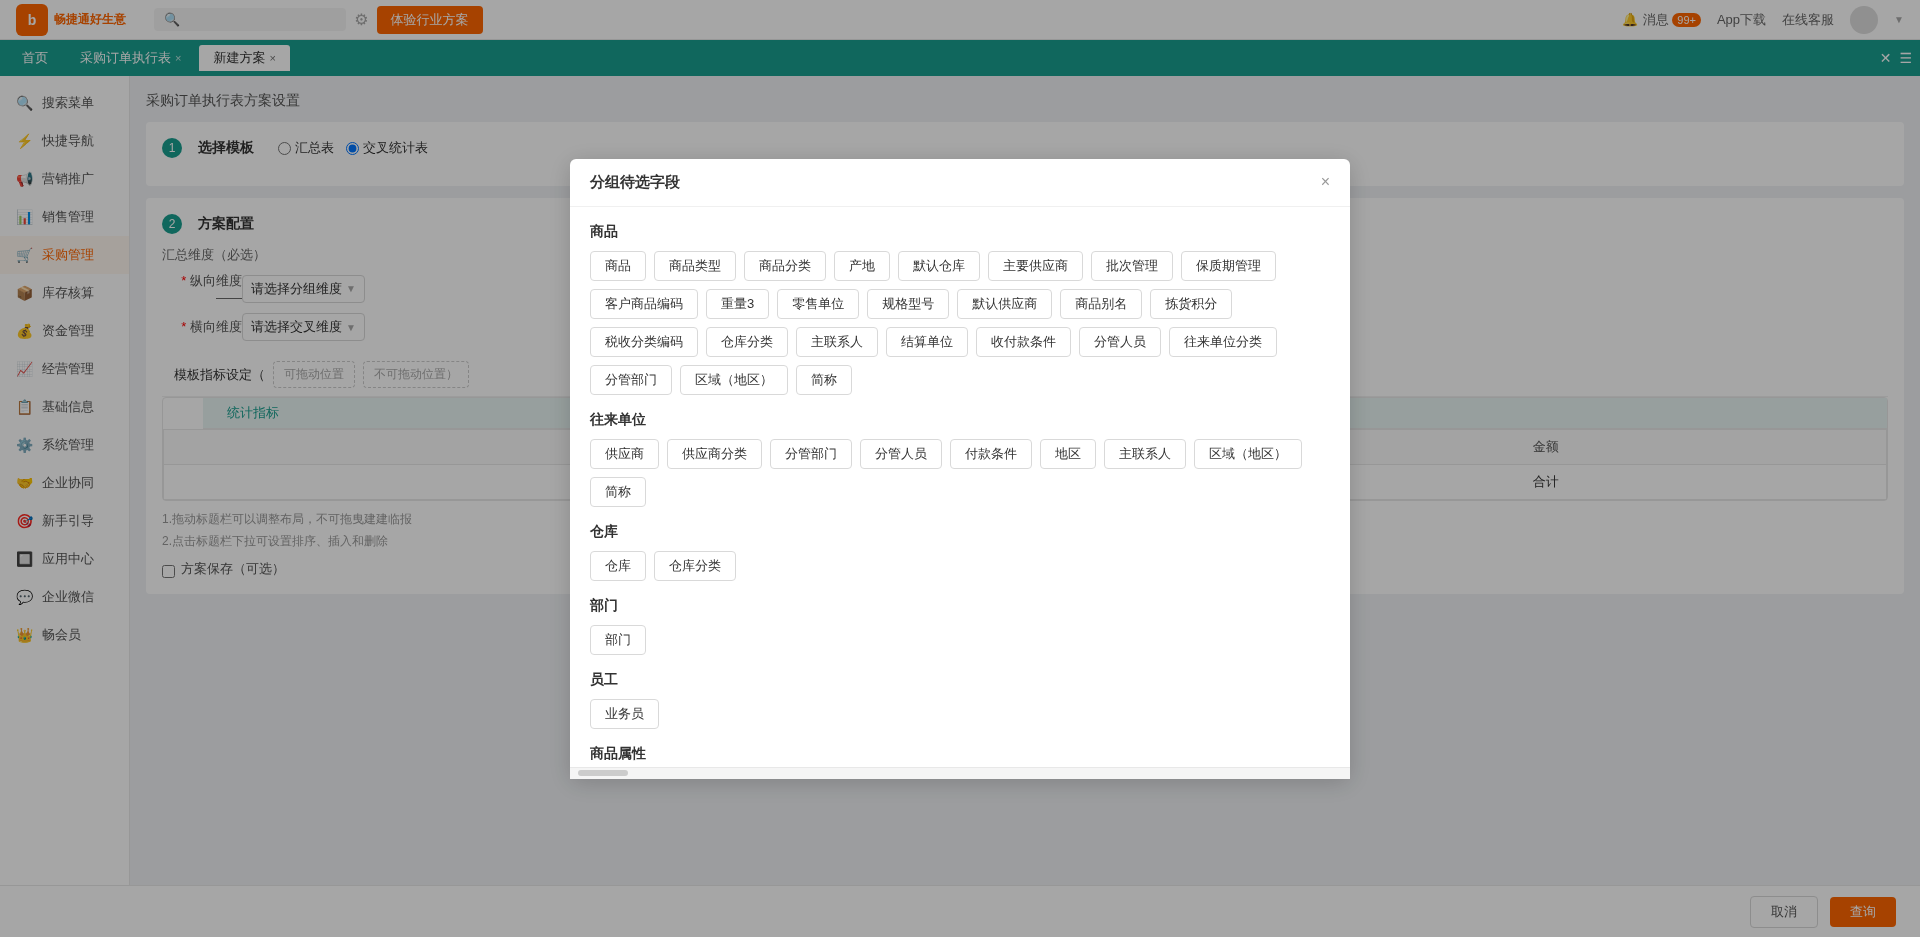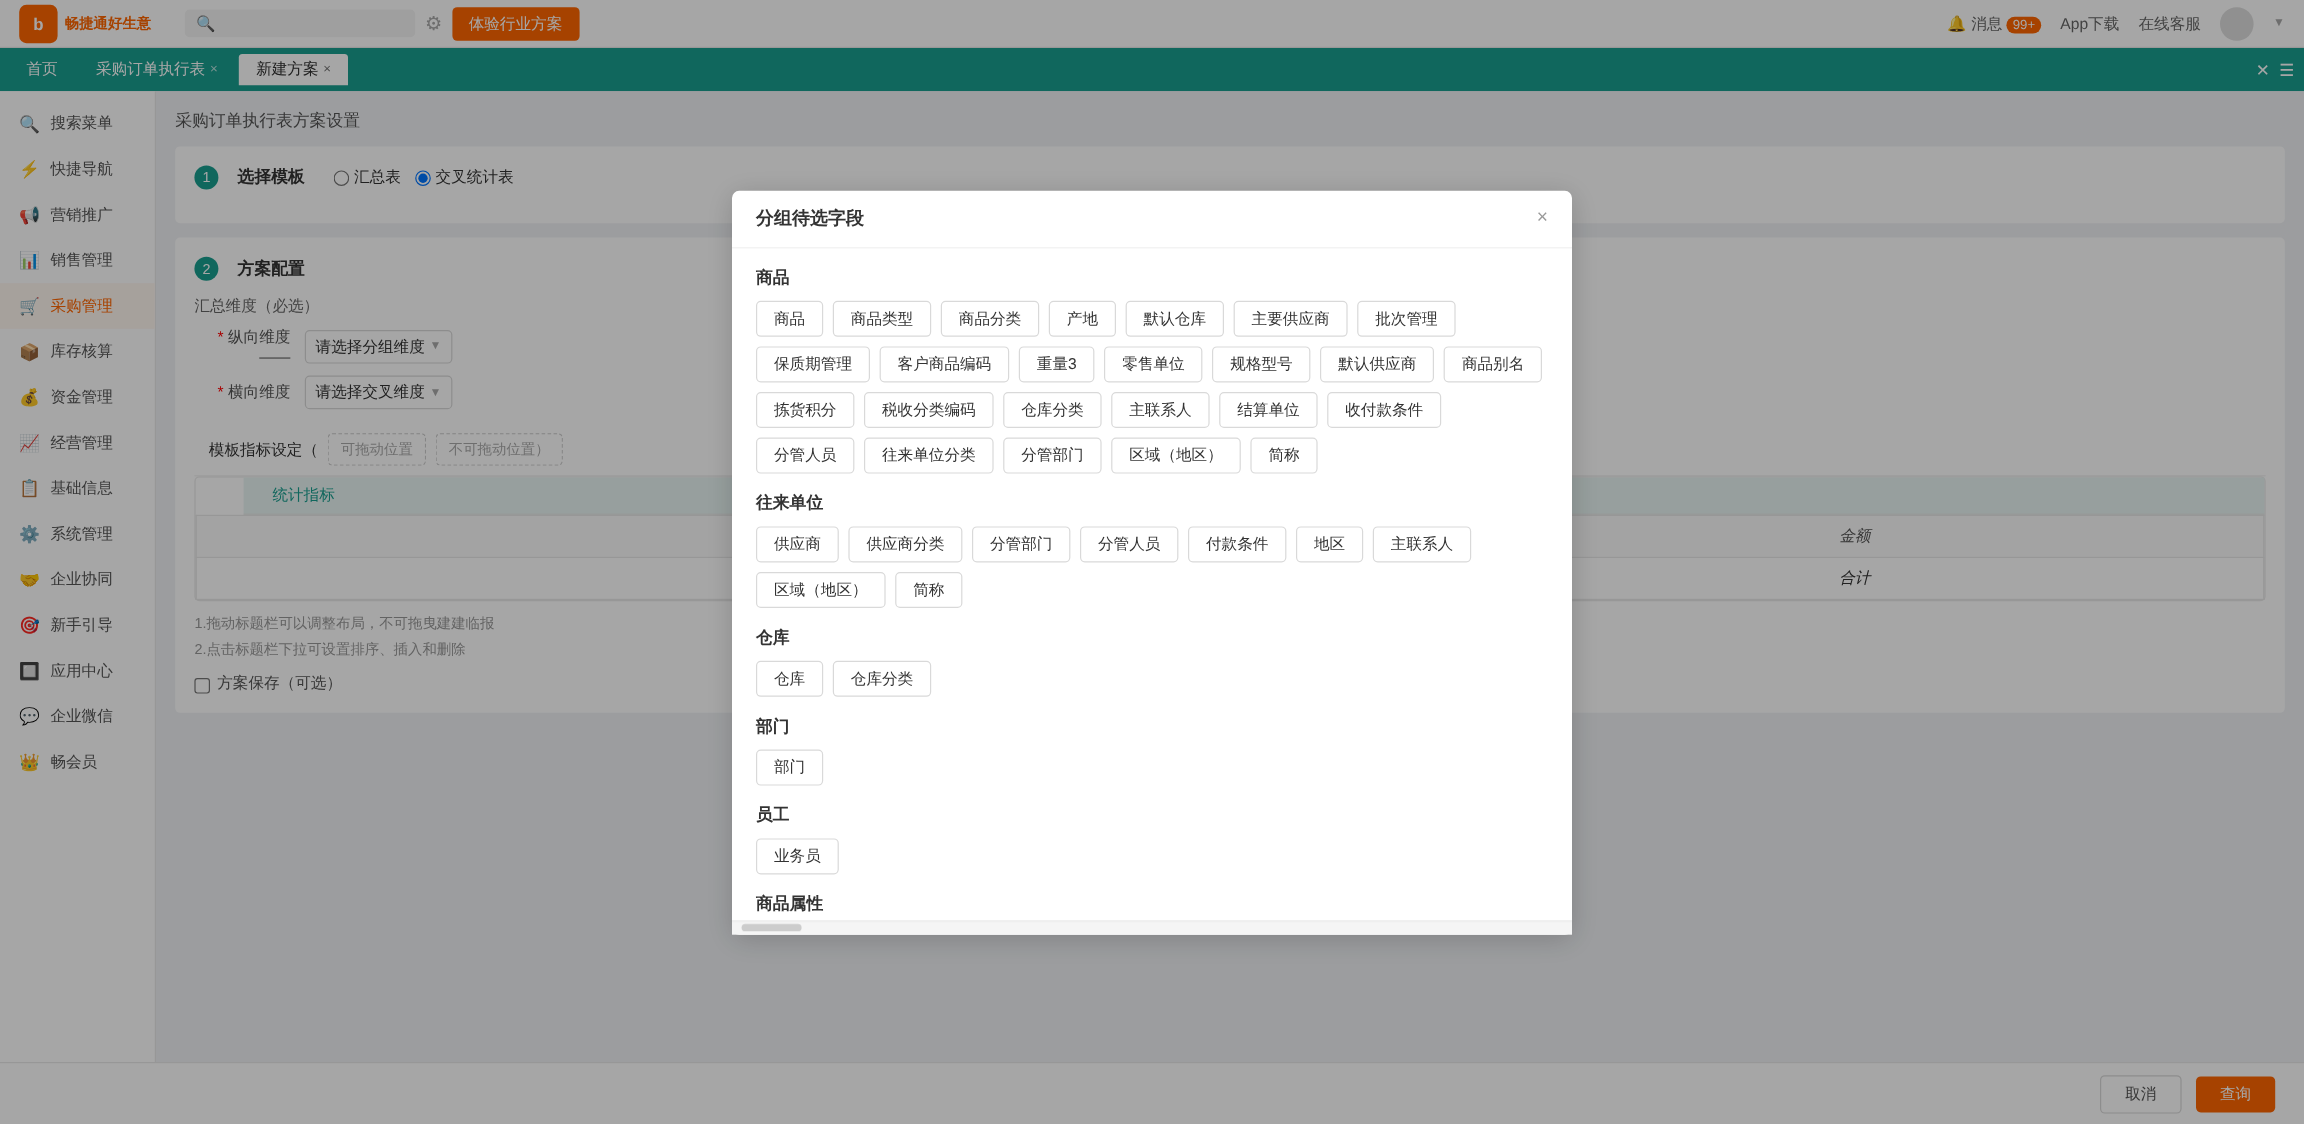--- a/index.html
+++ b/index.html
@@ -91,21 +91,21 @@
     
     .step-row { display: flex; align-items: center; gap: 16px; margin-bottom: 12px; }
     .step-num { background: #1a9e8f; color: #fff; border-radius: 50%; width: 20px; height: 20px; display: flex; align-items: center; justify-content: center; font-size: 12px; flex-shrink: 0; }
     .step-label { font-size: 14px; font-weight: bold; color: #333; }
     .radio-group { display: flex; align-items: center; gap: 12px; margin-left: 8px; }
     .radio-item { display: flex; align-items: center; gap: 4px; font-size: 13px; cursor: pointer; }
 
     
     .form-section { margin-bottom: 12px; }
     .form-label { font-size: 13px; color: #666; margin-bottom: 8px; }
-    .form-row { display: flex; align-items: center; gap: 12px; margin-bottom: 8px; }
+    .form-row { display: flex; align-items: center; margin-bottom: 8px; }
     .form-row label { width: 80px; text-align: right; font-size: 13px; color: #555; flex-shrink: 0; }
 
     
     .bottom-bar {
       position: fixed;
       bottom: 0; left: 0; right: 0;
       height: 52px;
       background: #fff;
       border-top: 1px solid #e8e8e8;
       display: flex;
@@ -125,21 +125,21 @@
       z-index: 100;
       display: flex;
       align-items: center;
       justify-content: center;
     }
 
     
     .modal {
       background: #fff;
       border-radius: 6px;
-      width: 700px;
+      width: 780px;
       max-height: 620px;
       display: flex;
       flex-direction: column;
       box-shadow: 0 4px 24px rgba(0,0,0,0.18);
       position: relative;
     }
     .modal-header {
       display: flex;
       align-items: center;
       justify-content: space-between;
@@ -178,21 +178,21 @@
       flex-shrink: 0;
     }
 
     
     ::-webkit-scrollbar { width: 6px; height: 6px; }
     ::-webkit-scrollbar-track { background: #f5f5f5; }
     ::-webkit-scrollbar-thumb { background: #ccc; border-radius: 3px; }
 
     
     .table-container { background: #fff; border: 1px solid #e8e8e8; border-radius: 4px; }
-    .stat-table { width: 100%; border-collapse: collapse; font-style: italic; }
+    .stat-table { width: 100%; border-collapse: collapse; }
     .stat-table th, .stat-table td {
       border: 1px solid #e8e8e8;
       padding: 8px 12px;
       font-size: 13px;
       text-align: center;
     }
     .stat-table th { background: #fafafa; color: #555; font-weight: normal; }
     .section-header { background: #e8f5f3; padding: 6px 24px; font-size: 13px; color: #1a9e8f; border-bottom: 1px solid #e8e8e8; margin-left: 40px; }
 
     .indicator-bar { display: flex; align-items: center; padding: 8px 12px; gap: 8px; background: #fff; border-bottom: 1px solid #f0f0f0; }

